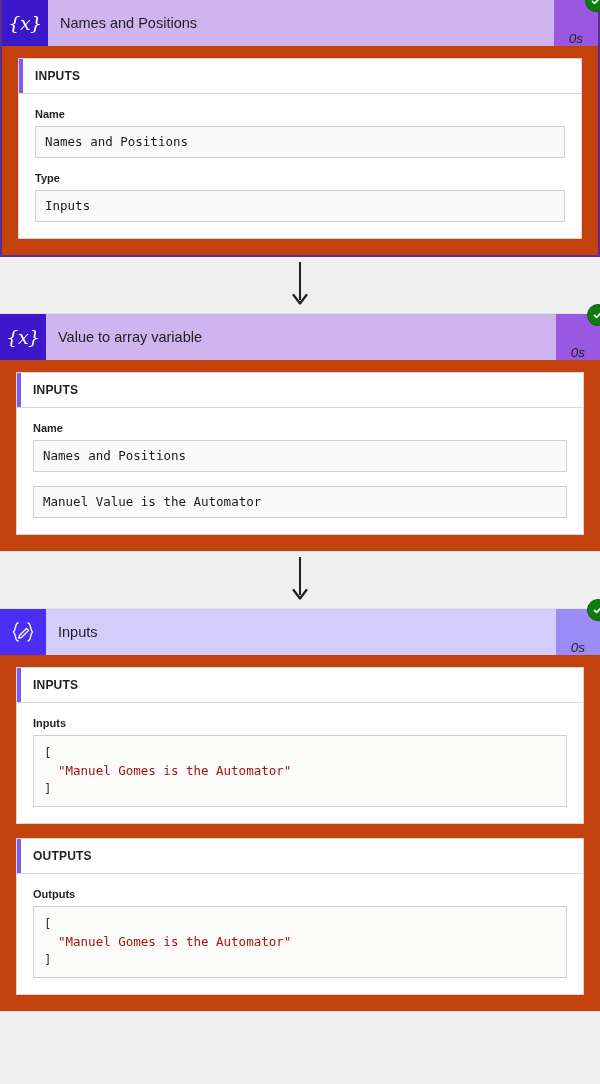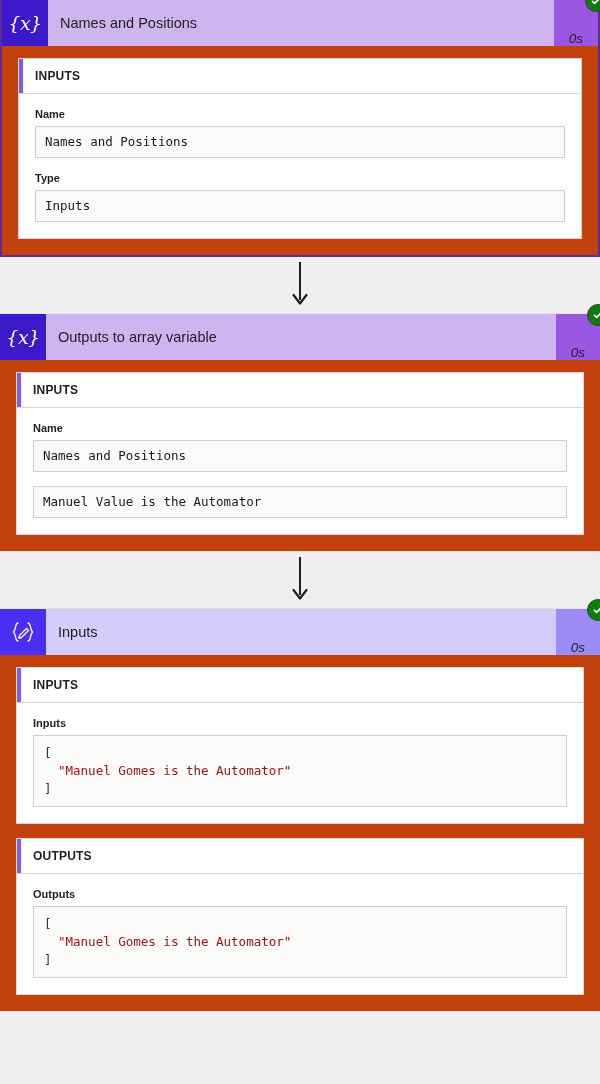--- a/index.html
+++ b/index.html
@@ -228,21 +228,21 @@
       <path d="M3.5 33 L10 41.5 L16.5 33" fill="none" stroke="#201f1e" stroke-width="2.2" stroke-linecap="round" stroke-linejoin="round"></path>
     </svg>
   </div>
 
   <div class="card plain">
     <div class="card-header">
       <div class="icon-tile variable">
         <span>{x}</span>
       </div>
       <div class="header-title-area variable">
-        <span>Outputs to array variable</span>
+        <span>Value to array variable</span>
       </div>
       <div class="header-duration variable">
         <span>0s</span>
       </div>
       <div class="status-badge">
         <svg width="12" height="12" viewBox="0 0 12 12" aria-hidden="true">
           <path d="M2.5 6.3 L4.6 8.4 L9.4 3.6" fill="none" stroke="#ffffff" stroke-width="1.7" stroke-linecap="round" stroke-linejoin="round"></path>
         </svg>
       </div>
     </div>

